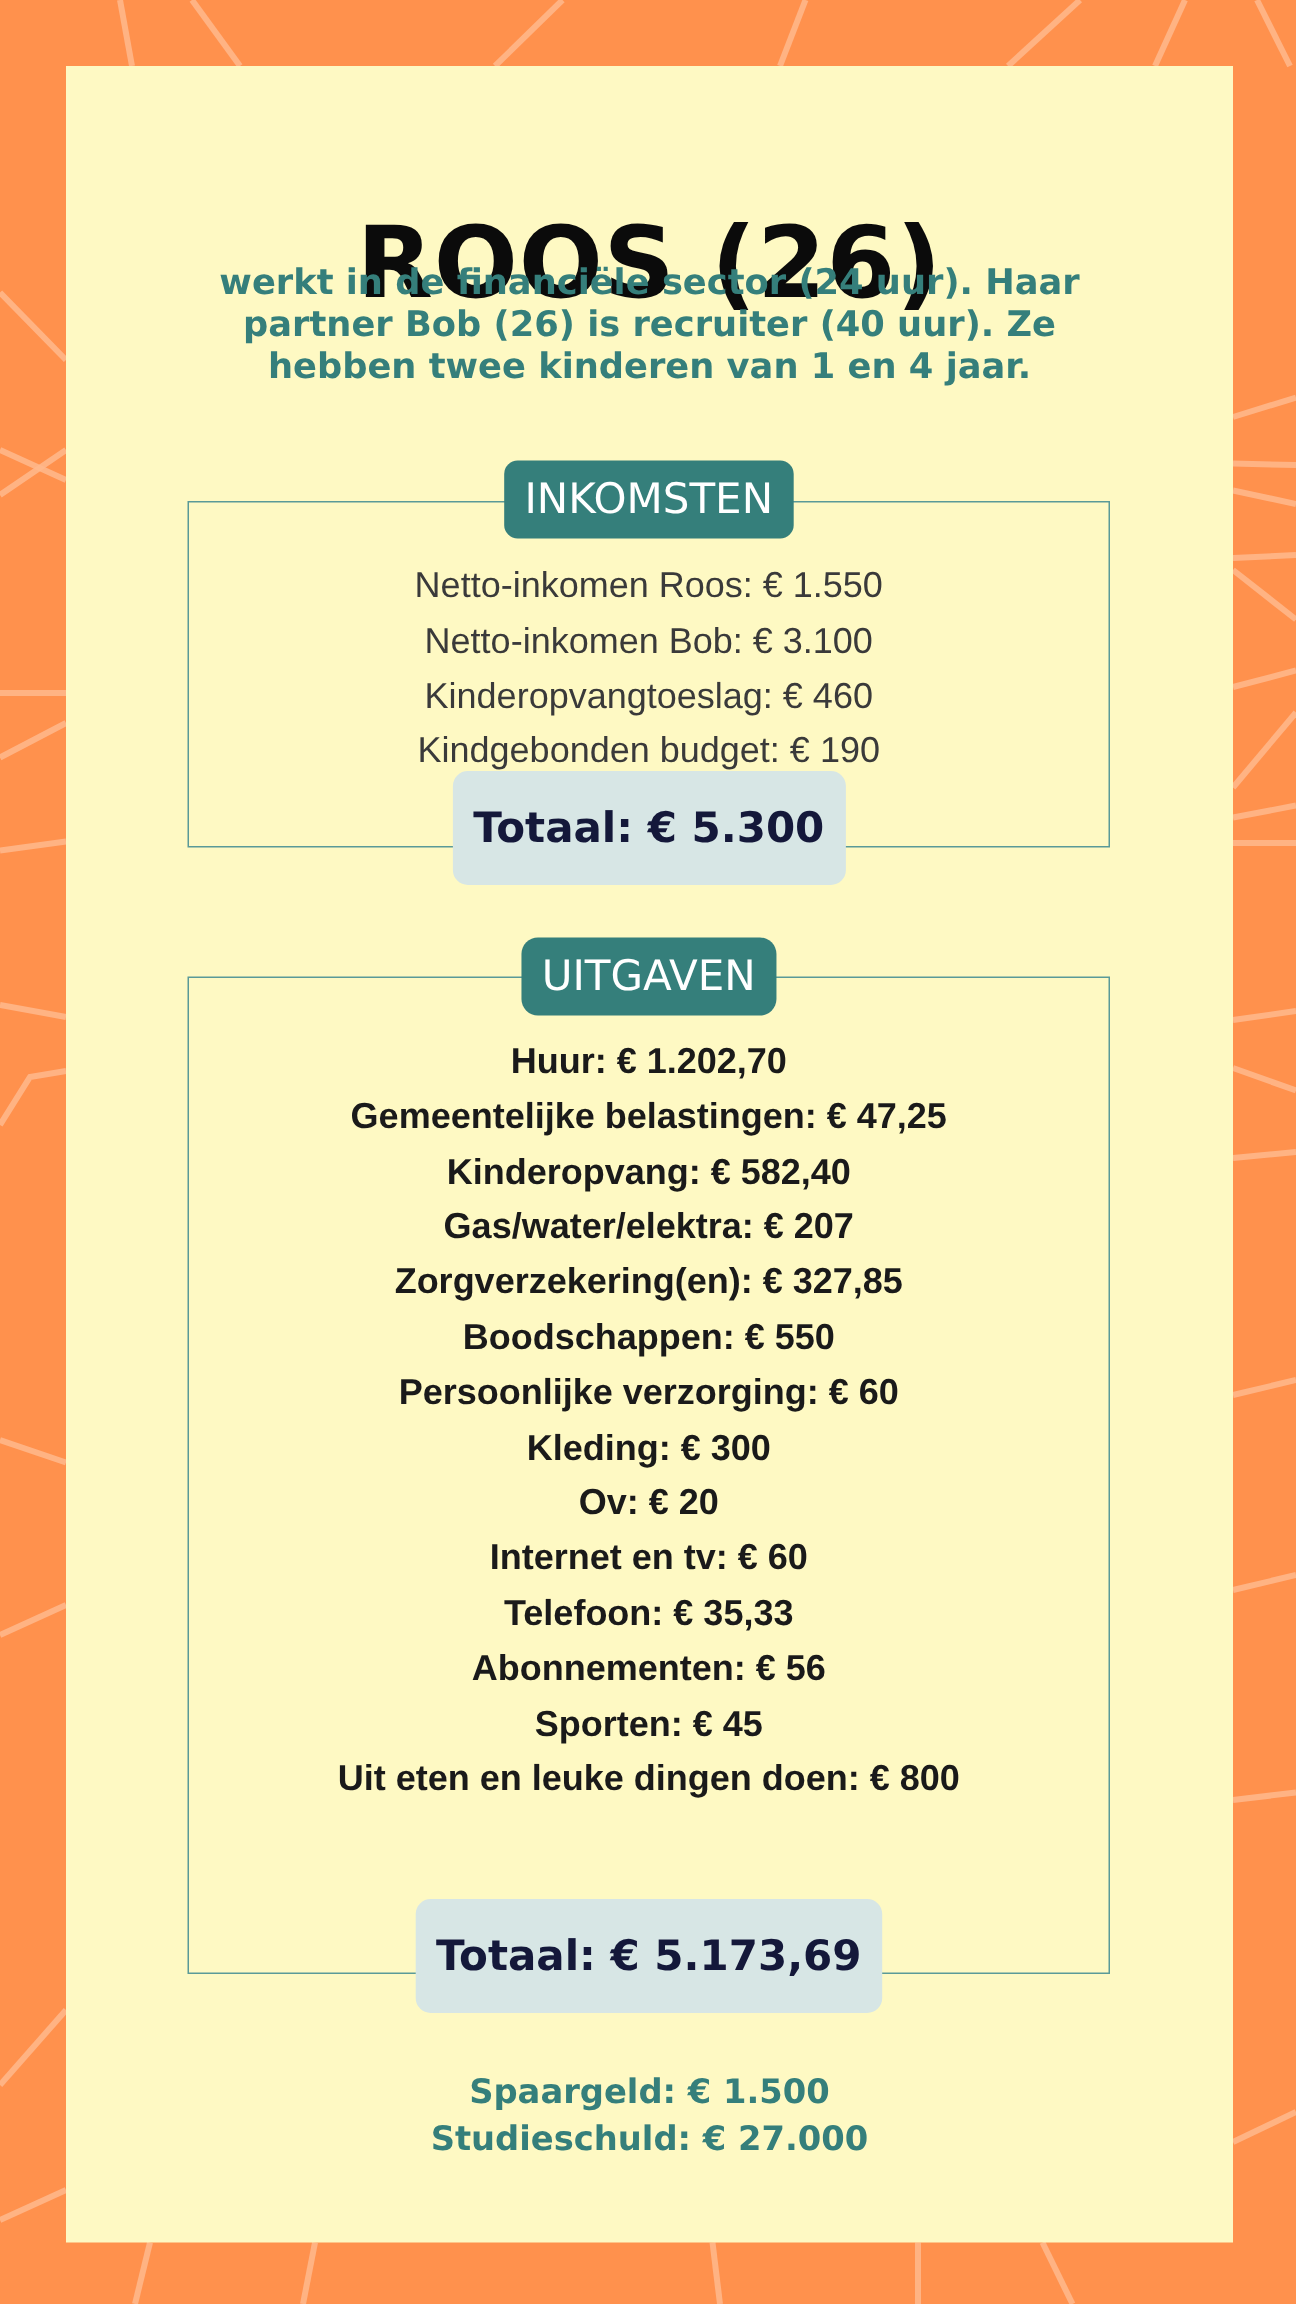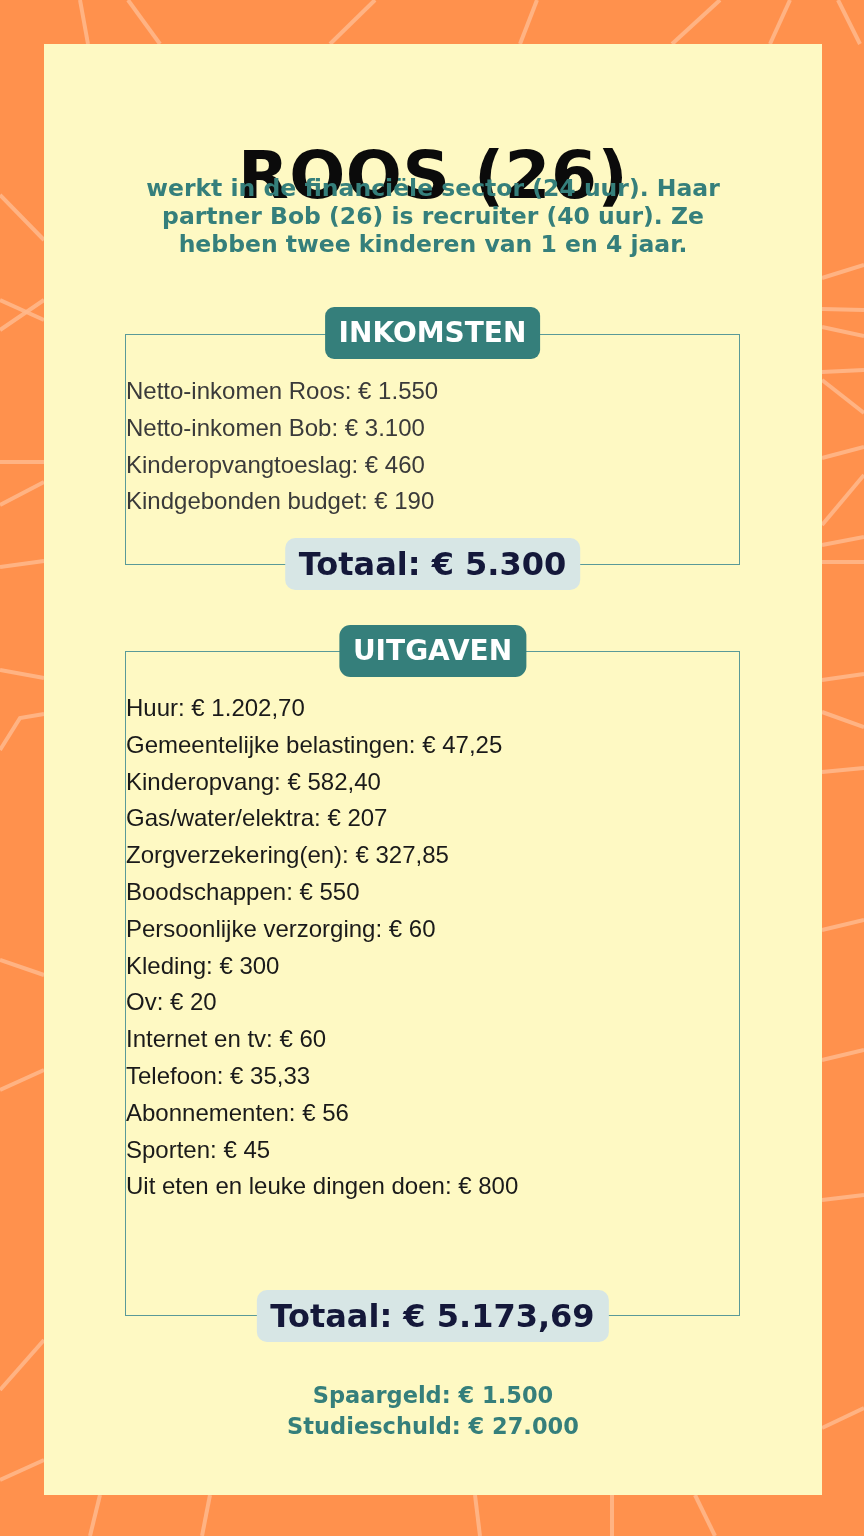--- a/index.html
+++ b/index.html
@@ -29,43 +29,43 @@
     }
     .box {
       position: absolute; left: 81px; width: 615px;
       border: 1.5px solid #5a9a98; box-sizing: border-box;
     }
     .box.income { top: 290px; height: 231px; }
     .box.expense { top: 607px; height: 665px; }
     .pill {
       position: absolute; left: 50%; transform: translateX(-50%);
       background: #357f7b; color: #ffffff; border-radius: 9px;
-      font-weight: 700; font-size: 28px; line-height: 52px; height: 52px;
+      font-weight: 400; font-size: 28px; line-height: 52px; height: 52px;
       padding: 0 14px; white-space: nowrap;
       font-family: "DejaVu Sans", sans-serif;
     }
     .box.income .pill { top: -28px; }
     .box.expense .pill { top: -27px; border-radius: 11px; }
     .total {
       position: absolute; left: 50%; transform: translateX(-50%);
       background: #d7e6e5; color: #14183a; border-radius: 10px;
-      font-weight: 700; font-size: 32px; line-height: 52px; height: 52px;
-      padding: 0 14px; white-space: nowrap;
+      font-weight: 700; font-size: 28px; line-height: 52px; height: 52px;
+      padding: 12px 14px; white-space: nowrap;
       font-family: "DejaVu Sans", sans-serif;
     }
     .box.income .total { bottom: -26px; }
     .box.expense .total { bottom: -27px; }
-    .rows { position: absolute; left: 0; right: 0; }
+    .rows { position: absolute; left: 0; right: 0; text-align: center; }
     .box.income .rows { top: 38px; }
     .box.expense .rows { top: 38px; }
     .row {
       font-size: 24px; line-height: 36.8px; white-space: nowrap;
     }
     .income .row { color: #3a3a3a; font-weight: 400; }
-    .expense .row { color: #1a1a1a; font-weight: 400; }
+    .expense .row { color: #1a1a1a; font-weight: 700; }
     .footer {
       position: absolute; left: 0; right: 0; top: 1336px;
       text-align: center; color: #357f7b; font-weight: 700;
       font-size: 22.5px; line-height: 31px;
       font-family: "DejaVu Sans", sans-serif;
     }
   </style>
 </head>
 <body>
 

